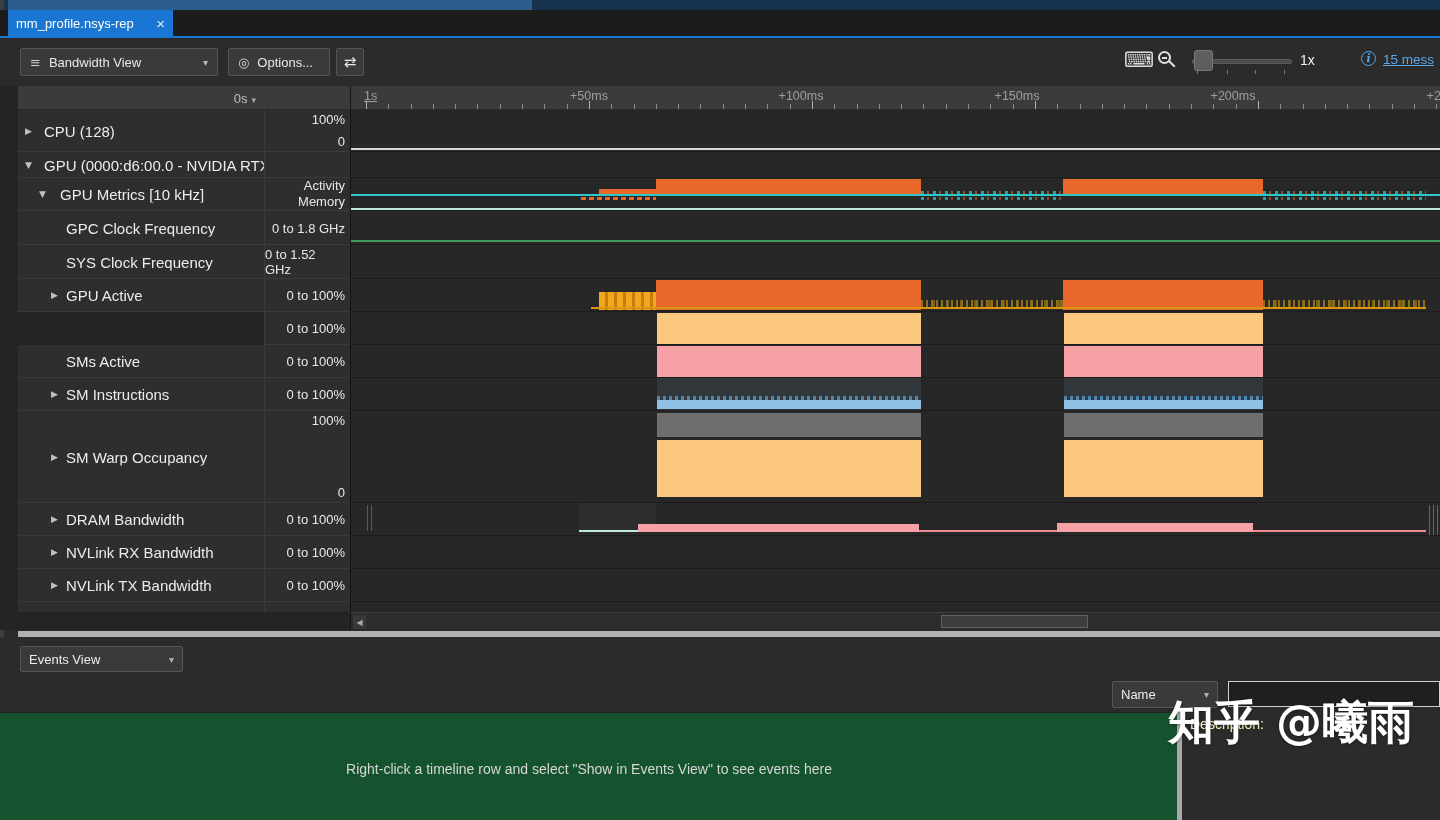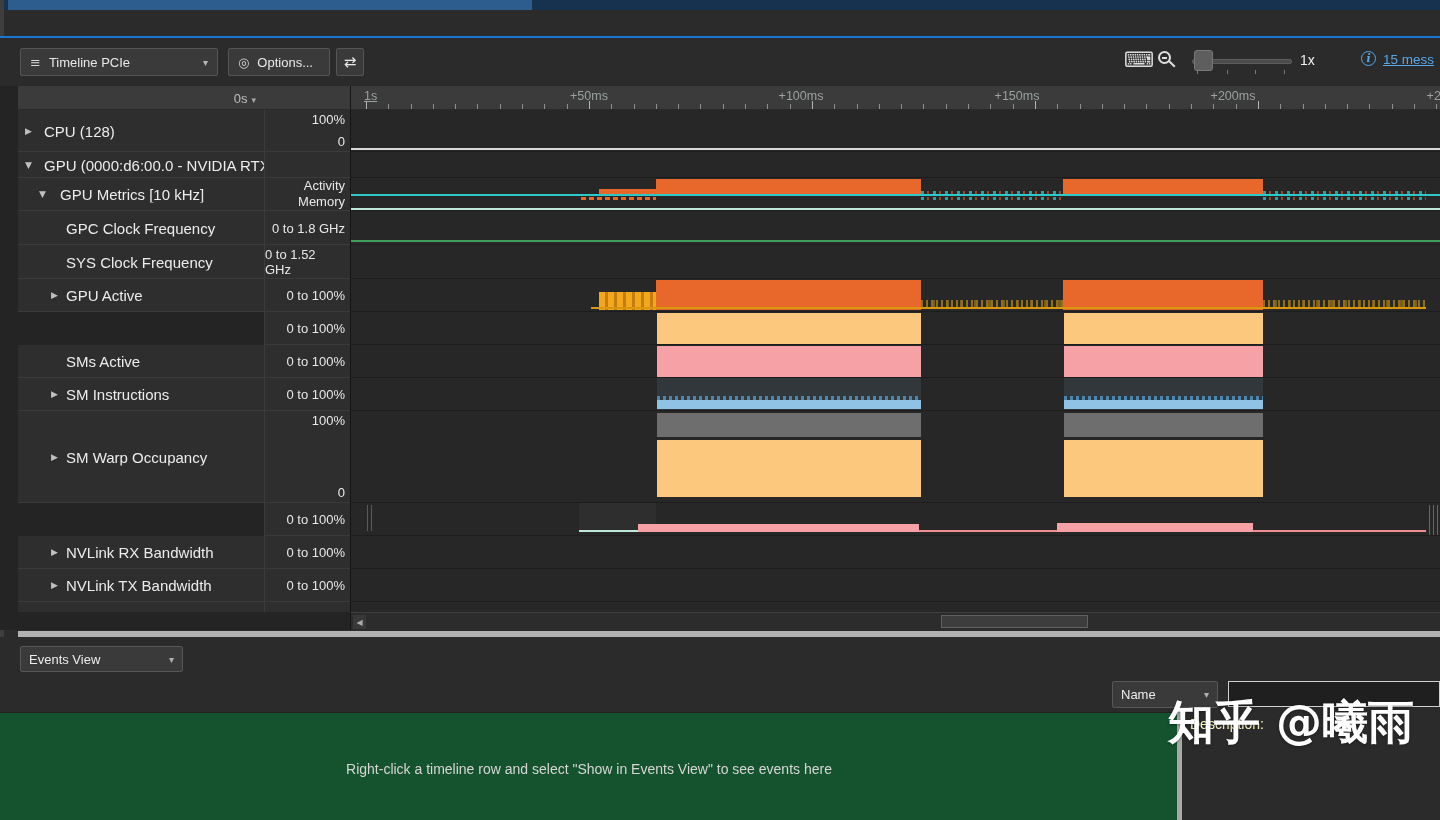--- a/index.html
+++ b/index.html
@@ -121,26 +121,32 @@
 </head>
 <body>
 
 <div class="screen">
 
   <div class="top-strip">
     <div class="top-strip-hl"></div>
   </div>
   <div class="left-edge"></div>
 
+  <div class="tab-bar">
+    <div class="tab">
+      <span class="t-label">mm_profile.nsys-rep</span>
+      <span class="close">×</span>
+    </div>
+  </div>
   <div class="tab-underline"></div>
 
   <div class="toolbar">
     <div class="btn dd-view">
       <span class="ico">≡</span>
-      <span>Timeline PCIe</span>
+      <span>Bandwidth View</span>
       <span class="caret">▾</span>
     </div>
     <div class="btn dd-options">
       <span class="ico">◎</span>
       <span>Options...</span>
     </div>
     <div class="btn btn-swap">
       <span>⇄</span>
     </div>
 
@@ -320,20 +326,24 @@
       </div>
       <div class="cell chart">
         <div class="bar blk-gray" style="left:306px;top:2px;width:264px;height:24px"></div>
         <div class="bar blk-gray" style="left:713px;top:2px;width:199px;height:24px"></div>
         <div class="bar blk-yellow" style="left:306px;top:29px;width:264px;height:57px"></div>
         <div class="bar blk-yellow" style="left:713px;top:29px;width:199px;height:57px"></div>
       </div>
     </div>
 
     <div class="row" style="top:417px;height:33px">
+      <div class="cell names lvl2">
+        <span class="tri c"></span>
+        <span class="lbl">DRAM Bandwidth</span>
+      </div>
       <div class="cell vals">
           <span class="vmid">0 to 100%</span>
         </div>
       <div class="cell chart">
         <div class="bar" style="left:16px;top:2px;width:1px;height:26px;background:#5a5a5a"></div>
         <div class="bar" style="left:20px;top:2px;width:1px;height:26px;background:#5a5a5a"></div>
         <div class="bar" style="left:228px;top:0;width:77px;height:28px;background:#2e2e2e"></div>
         <div class="bar" style="left:228px;top:27px;width:59px;height:2px;background:var(--teal-light)"></div>
         <div class="bar blk-pink" style="left:287px;top:21px;width:281px;height:8px"></div>
         <div class="bar blk-pink" style="left:706px;top:20px;width:196px;height:9px"></div>

